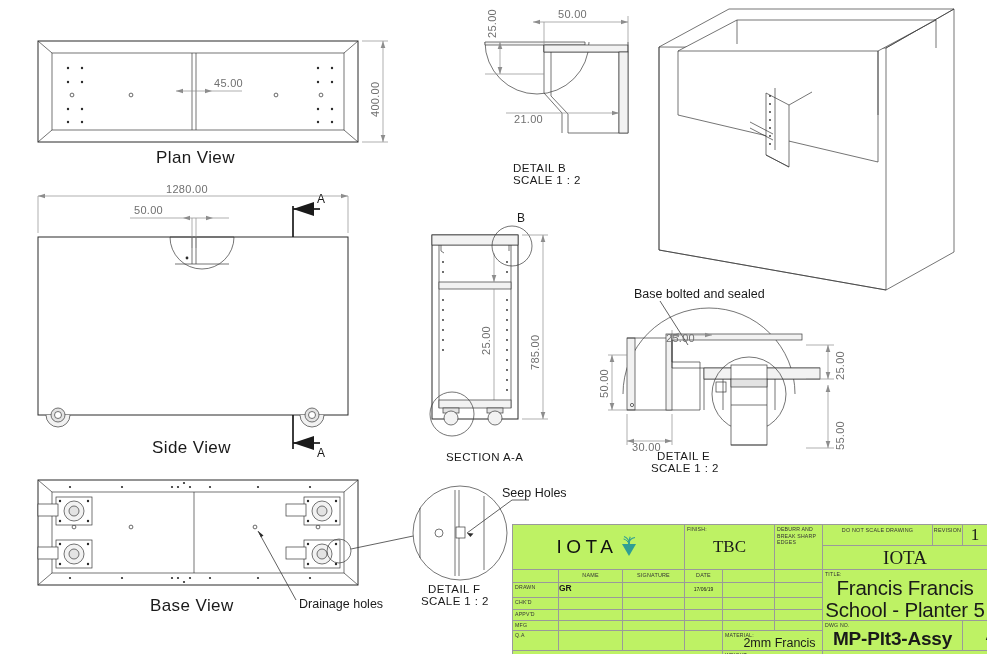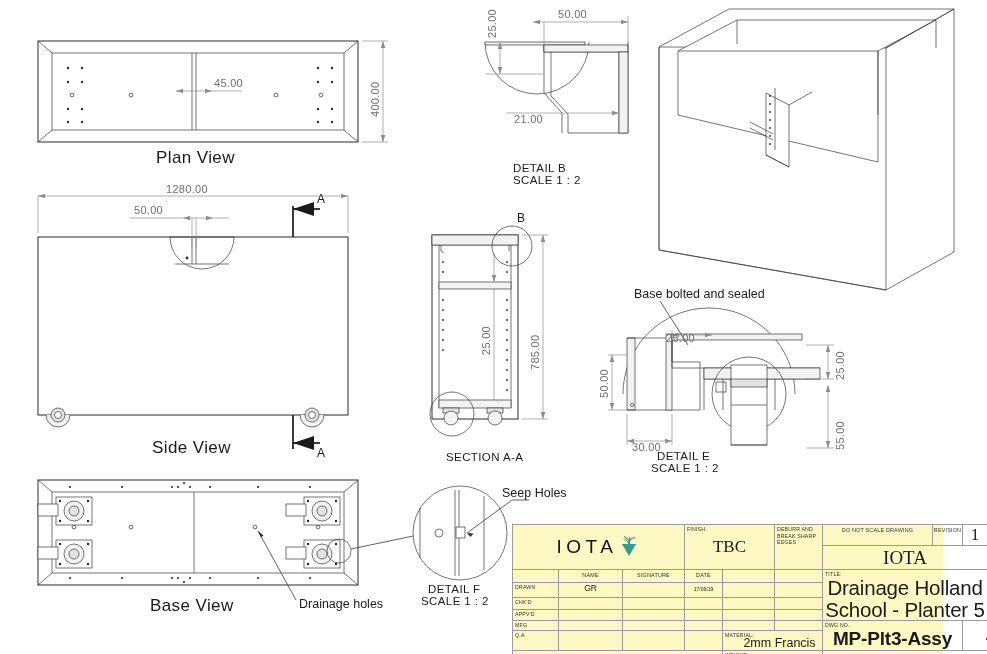--- a/index.html
+++ b/index.html
@@ -18,33 +18,33 @@
   .dot{fill:#2b2b2b;}
   .hole{fill:#ffffff;stroke:#2b2b2b;stroke-width:0.7;}
   text{font-family:"Liberation Sans",sans-serif;fill:#1a1a1a;}
   .dimtxt{font-size:11px;fill:#707070;letter-spacing:0.3px;}
   .viewlbl{font-size:17px;fill:#1a1a1a;letter-spacing:0.4px;}
   .detlbl{font-size:11.5px;fill:#1a1a1a;letter-spacing:0.4px;}
   .notetxt{font-size:12.5px;fill:#1a1a1a;}
   .balloon{font-size:12px;fill:#1a1a1a;}
 
   
-  .tb{position:absolute;left:512px;top:524px;width:431px;height:130px;
-      background:#fef9c3;}
+  .tb{position:absolute;left:512px;top:524px;width:475px;height:130px;
+      background:#bef264;}
   .tb table{border-collapse:collapse;width:475px;height:130px;
       table-layout:fixed;}
   .tb td{border:1px solid #9a9a9a;padding:0;vertical-align:top;
       position:relative;overflow:hidden;}
   .tiny{font-size:5.2px;color:#333;letter-spacing:0.2px;line-height:1.28;
         position:absolute;left:2px;top:1px;text-transform:uppercase;}
   .cen{display:flex;align-items:center;justify-content:center;
        width:100%;height:100%;}
   .hdrcell{font-size:5.4px;text-align:center;color:#333;padding-top:2px;
            text-transform:uppercase;letter-spacing:0.2px;}
-  .val-sm{font-size:8.5px;text-align:center;}
+  .val-sm{font-size:8.5px;font-weight:bold;}
   .val-serif{font-family:"Liberation Serif",serif;font-size:17px;}
   .val-serif-lg{font-family:"Liberation Serif",serif;font-size:19px;}
   .title-main{font-size:20.5px;line-height:1.06;text-align:center;
               letter-spacing:-0.2px;width:100%;}
   .dwgno{font-size:19px;text-align:center;width:100%;letter-spacing:-0.2px;font-weight:bold;}
   .sheetsize{font-size:11px;text-align:center;margin-left:35px;}
   .mat-val{font-size:12.5px;text-align:center;width:100%;
            padding-left:14px;box-sizing:border-box;}
   .logo-wrap{display:flex;align-items:center;justify-content:center;
              height:100%;gap:1px;}
@@ -554,21 +554,21 @@
         <div class="hdrcell">SIGNATURE</div>
             </td>
       <td>
         <div class="hdrcell">DATE</div>
             </td>
       <td></td>
       <td></td>
       <td colspan="3" rowspan="4">
         <span class="tiny">TITLE:</span>
         <div style="padding-top:7px">
-          <div class="title-main">Drainage Holland</div>
+          <div class="title-main">Francis Francis</div>
           <div class="title-main">School - Planter 5</div>
         </div>
       </td>
     </tr>
 
     <tr style="height:12px">
       <td>
         <div class="rowlbl">DRAWN</div>
             </td>
       <td>

